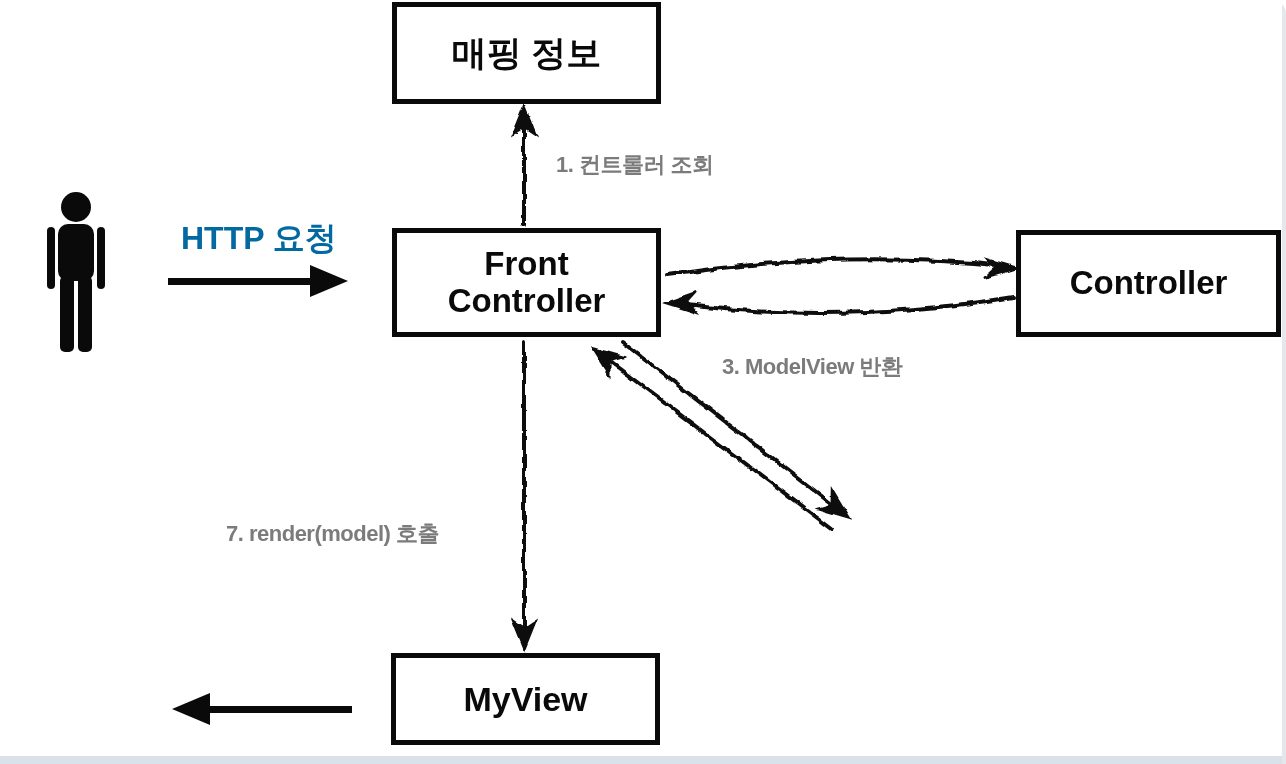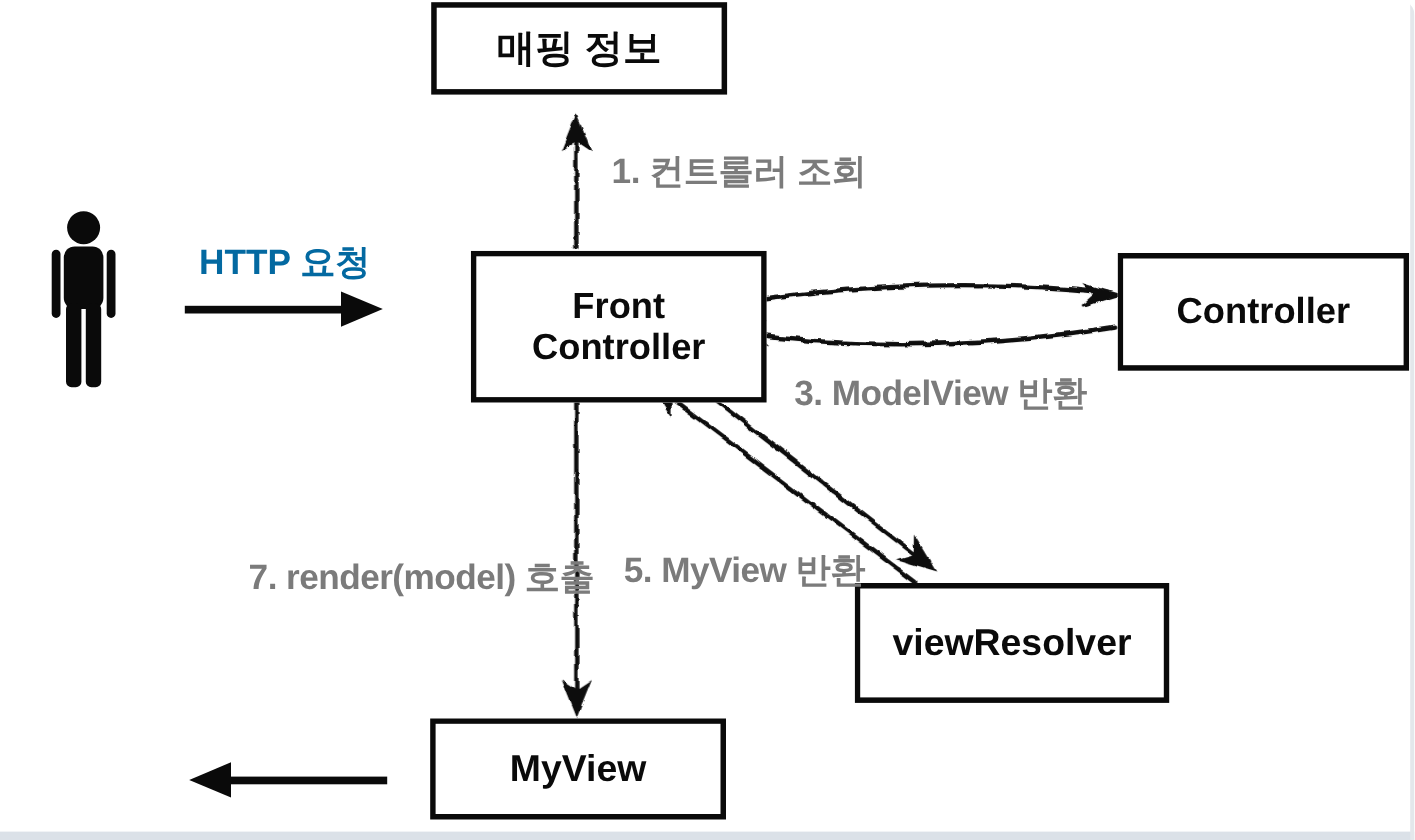--- a/index.html
+++ b/index.html
@@ -16,33 +16,34 @@
     background:#ffffff;
     border:5px solid #0a0a0a;
     display:flex;align-items:center;justify-content:center;
     text-align:center;
     color:#0a0a0a;
     font-weight:700;
     box-sizing:border-box;
     z-index:3;
   }
   .box .bxlabel{display:block;line-height:1.12;}
-  #box-mapping      {left:392px;top:2px;  width:269px;height:84px;font-size:35px;}
-  #box-front        {left:392px;top:228px;width:269px;height:138px;font-size:33px;margin-left:36px;}
+  #box-mapping      {left:392px;top:2px;  width:269px;height:102px;font-size:35px;}
+  #box-front        {left:392px;top:228px;width:269px;height:109px;font-size:33px;}
   #box-controller   {left:1016px;top:230px;width:265px;height:107px;font-size:33px;}
   #box-viewresolver {left:777px;top:530px;width:286px;height:109px;font-size:34px;font-weight:600;}
   #box-myview       {left:391px;top:653px;width:269px;height:92px;font-size:34px;}
   .steplabel{
     position:absolute;
     color:#7b7b7b;
     font-weight:700;
-    font-size:32px;
+    font-size:22px;
     white-space:nowrap;
     z-index:4;
     letter-spacing:-0.5px;
+    margin-top:16px;
   }
   .softlabel{
     position:absolute;
     color:#0369a1;
     font-weight:700;
     font-size:32px;
     white-space:nowrap;
     z-index:4;
   }
   #lbl-step1{left:556px;top:134px;}
@@ -141,30 +142,26 @@
     <span class="bxlabel">
       <span>Front</span><br>
       <span>Controller</span>
     </span>
   </div>
 
   <div class="box" id="box-controller">
     <span class="bxlabel">Controller</span>
   </div>
 
-  <div class="box" id="box-viewresolver">
-    <span class="bxlabel">viewResolver</span>
-  </div>
 
   <div class="box" id="box-myview">
     <span class="bxlabel">MyView</span>
   </div>
 
   <div class="steplabel" id="lbl-step1">1. 컨트롤러 조회</div>
   <div class="steplabel" id="lbl-step3">3. ModelView 반환</div>
-  <div class="steplabel" id="lbl-step5">5. MyView 반환</div>
   <div class="steplabel" id="lbl-step6">7. render(model) 호출</div>
 
   <div class="softlabel" id="lbl-http">HTTP 요청</div>
 
   <div id="strip-bottom"></div>
   <div id="strip-right"></div>
 </div>
 
 </body></html>

